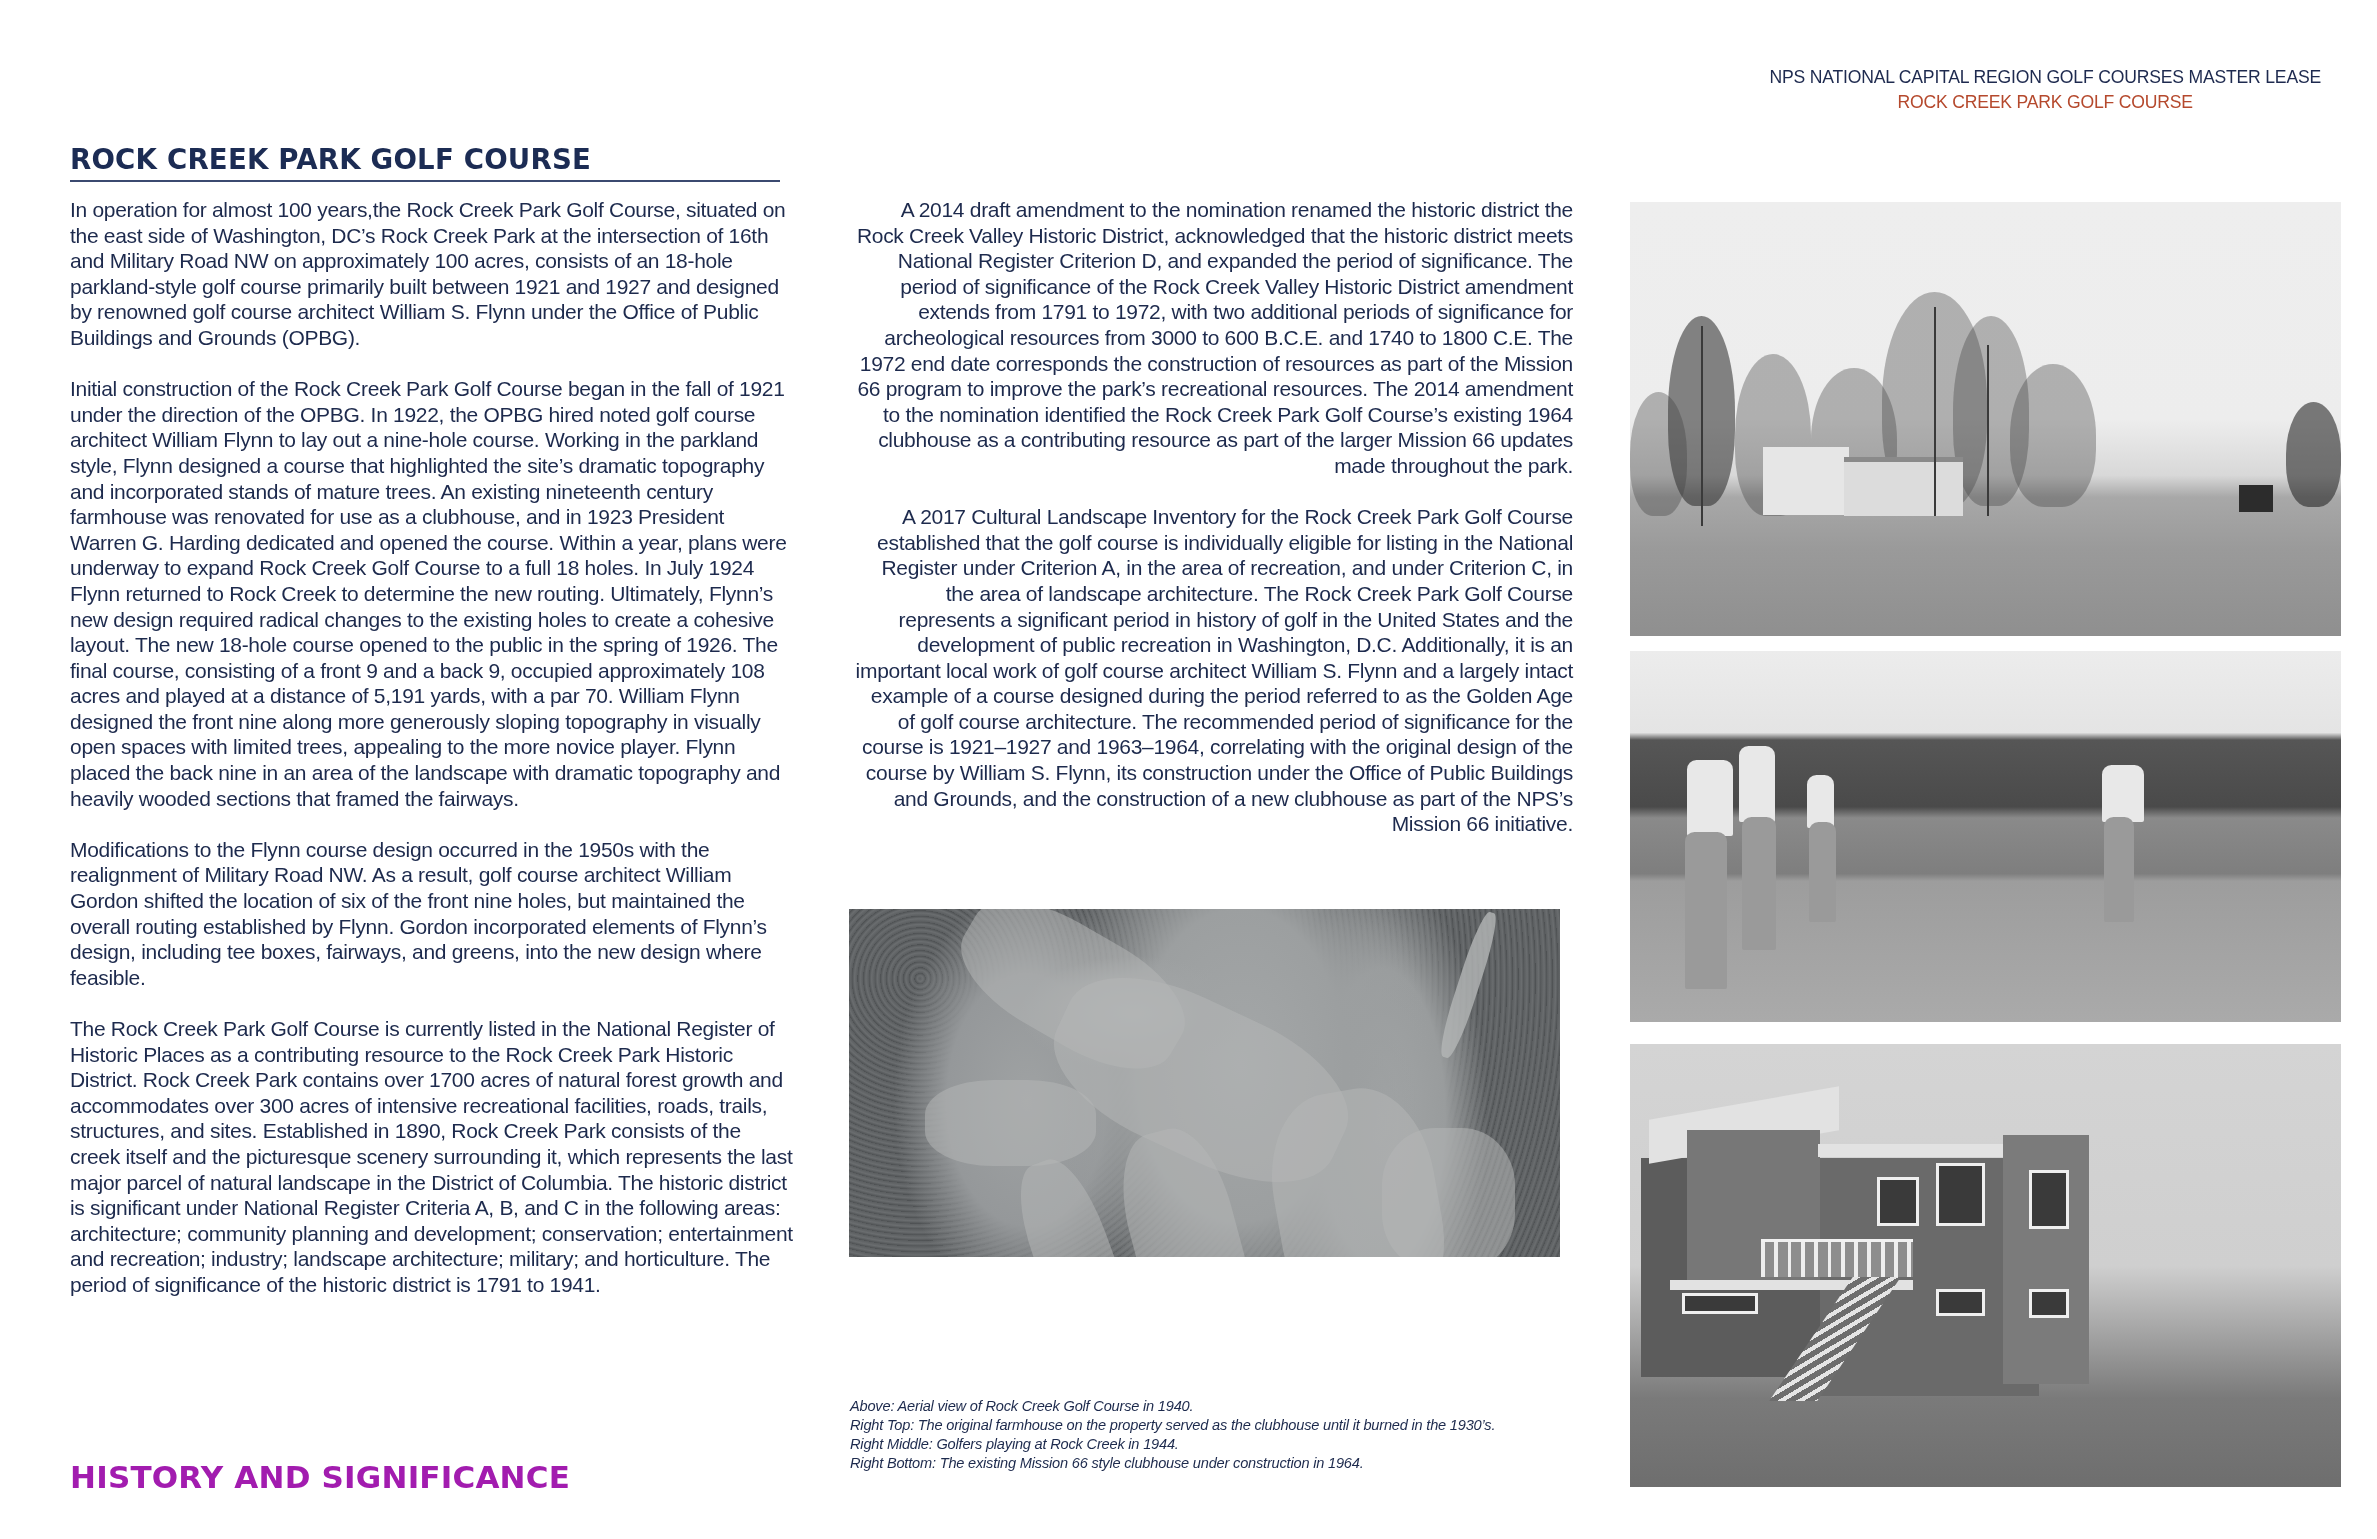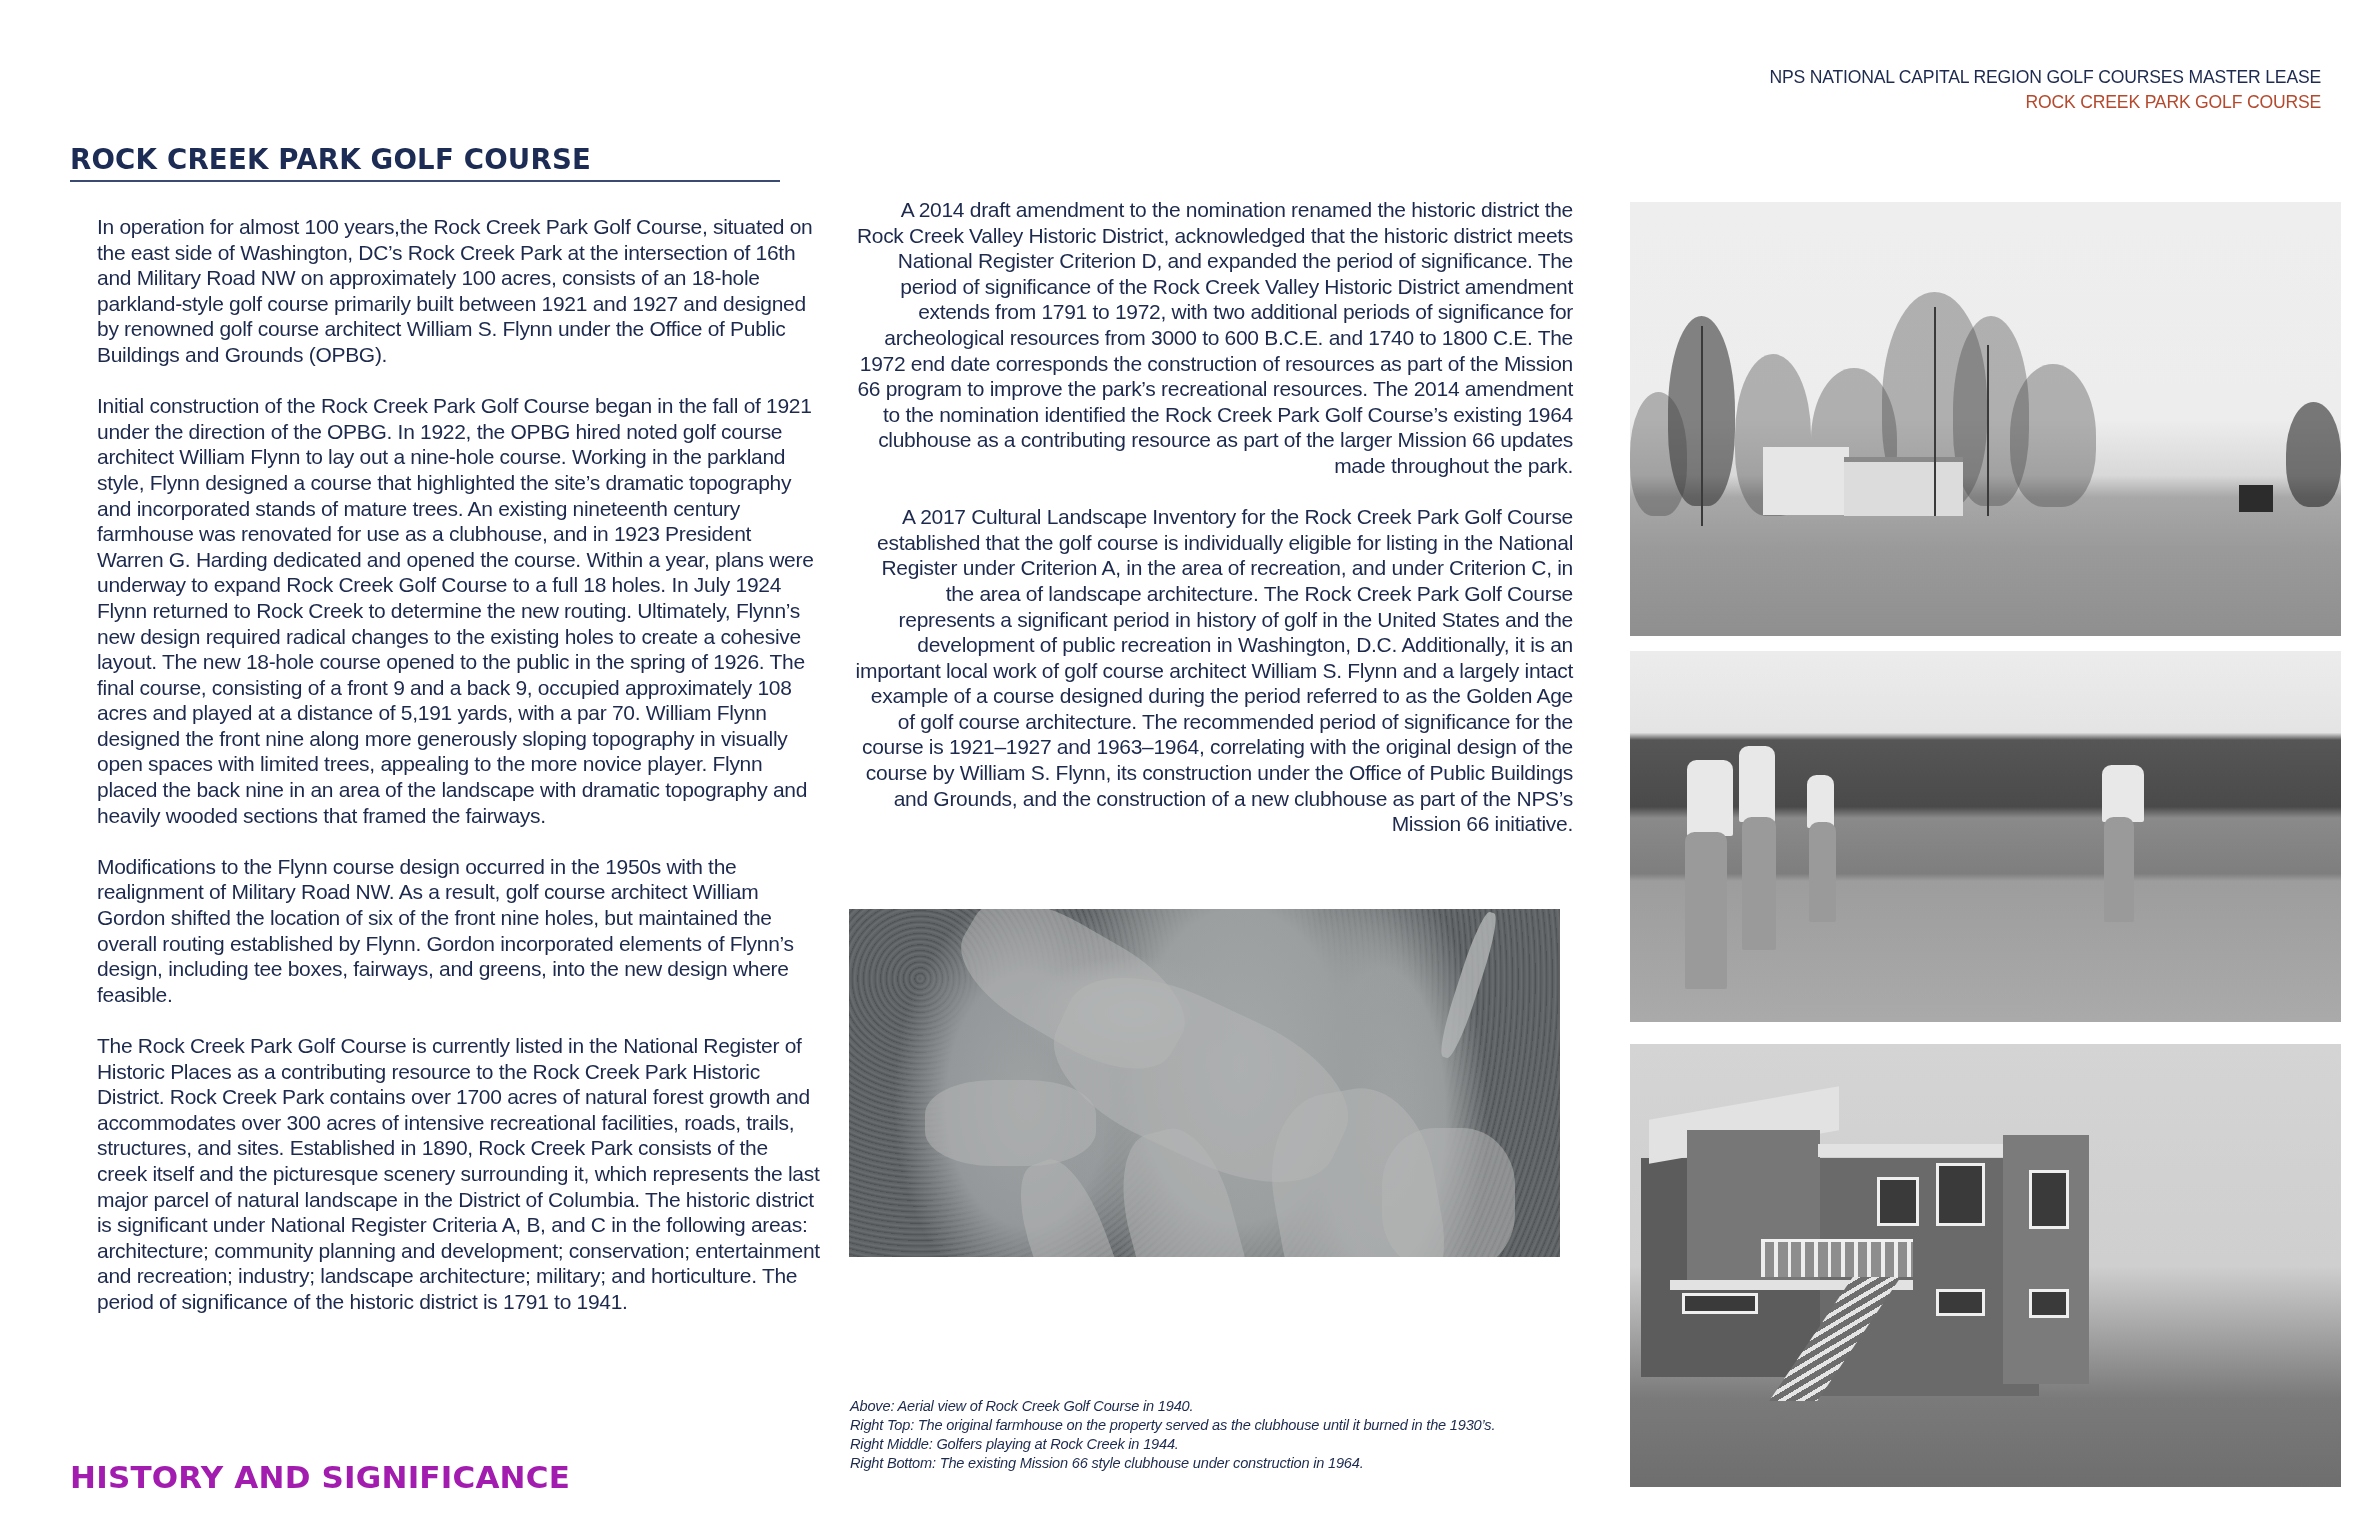--- a/index.html
+++ b/index.html
@@ -1,27 +1,27 @@
 <!DOCTYPE html>
 <html style="font-size:15px"><head>
   <meta charset="utf-8">
   <style>
     * { box-sizing: border-box; margin: 0; padding: 0; }
     html, body { width: 2378px; height: 1540px; background: #ffffff; overflow: hidden; }
     body { position: relative; font-family: "Liberation Sans", sans-serif; color: #1d2a4d; }
 
-    .running-header { position: absolute; right: 57px; top: 65px; text-align: right; font-family: "Liberation Sans", sans-serif; font-size: 17.6px; line-height: 25px; letter-spacing: -0.2px; }
+    .running-header { position: absolute; right: 57px; top: 65px; text-align: center; font-family: "Liberation Sans", sans-serif; font-size: 17.6px; line-height: 25px; letter-spacing: -0.2px; }
     .running-header .line1 { color: #1e2a4f; }
     .running-header .line2 { color: #b5492d; }
 
     .section-title { position: absolute; left: 70px; top: 143px; width: 710px; font-family: "DejaVu Sans", sans-serif; font-weight: bold; font-size: 27.6px; letter-spacing: 0.2px; color: #1c2c54; padding-bottom: 3.8px; border-bottom: 2.9px solid #3b4a70; }
 
     .col { position: absolute; font-family: "Liberation Sans", sans-serif; font-size: 21px; line-height: 25.6px; color: #1d2a4d; letter-spacing: -0.3px; }
     .col p { margin-bottom: 25.6px; }
-    .col-left { left: 70px; top: 214px; width: 723px; margin-left: 27px; }
+    .col-left { left: 70px; top: 197px; width: 723px; }
     .col-mid { left: 850px; top: 197px; width: 723px; text-align: right; }
 
     .footer-title { position: absolute; left: 70px; top: 1459px; font-family: "DejaVu Sans", sans-serif; font-weight: bold; font-size: 31px; color: #a21caf; letter-spacing: 0.2px; }
 
     .photo { position: absolute; overflow: hidden; background: #888; }
     .aerial { left: 849px; top: 909px; width: 711px; height: 348px;
       background:
         radial-gradient(ellipse 114px 57px at 40% 30%, #a9acad 0%, #a0a3a4 60%, transparent 100%),
         radial-gradient(ellipse 190px 285px at 55% 45%, #a4a7a8 0%, #9c9fa0 55%, transparent 100%),
         radial-gradient(ellipse 105px 247px at 75% 60%, #a2a5a6 0%, #999c9d 60%, transparent 100%),

